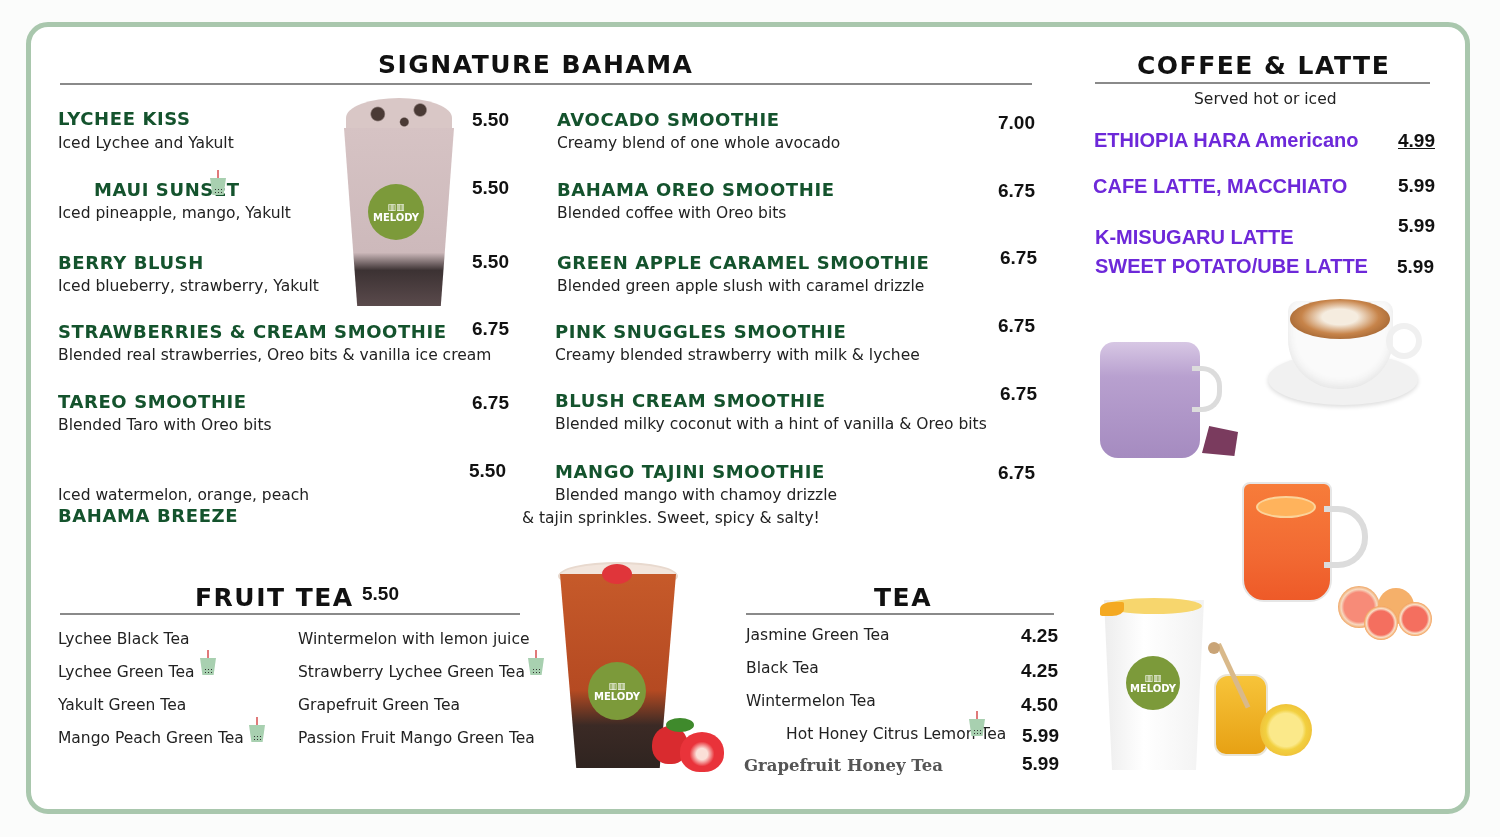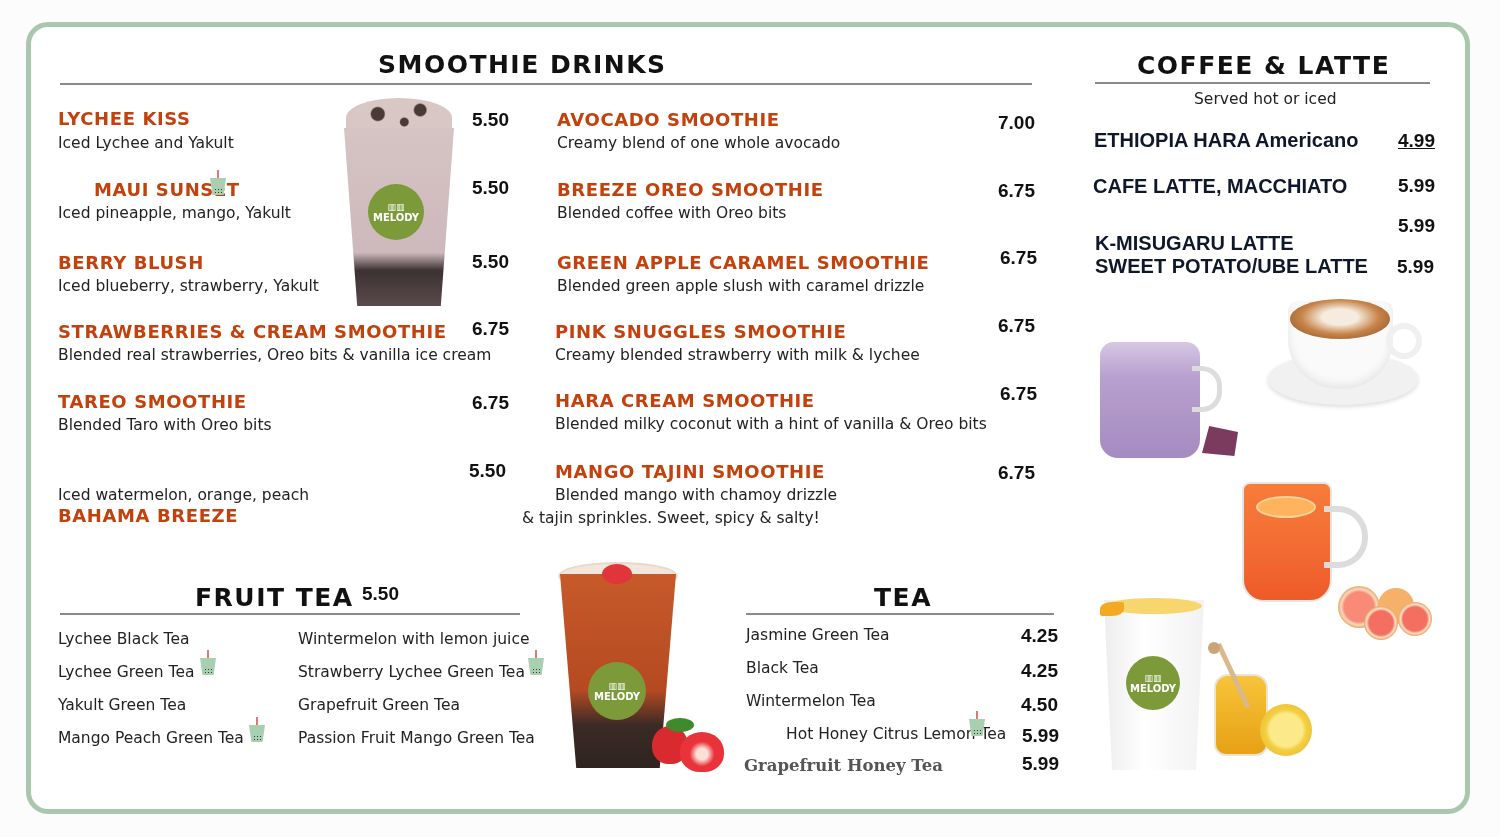--- a/index.html
+++ b/index.html
@@ -5,39 +5,39 @@
   * { box-sizing: border-box; margin: 0; padding: 0; }
   html, body { width: 1500px; height: 837px; background: #fbfcfb; overflow: hidden; }
   body { font-family: "DejaVu Sans", sans-serif; color: #111; position: relative; }
   .board {
     position: absolute; left: 26px; top: 22px; width: 1444px; height: 792px;
     border: 5px solid #a9c7ad; border-radius: 22px; background: #ffffff;
   }
   .abs { position: absolute; }
   .sec-title { font-family: "DejaVu Sans", sans-serif; font-weight: bold; font-size: 25px; letter-spacing: 1.5px; color: #111; }
   .rule { position: absolute; height: 1.5px; background: #8a8a8a; }
-  .item-name { font-family: "DejaVu Sans", sans-serif; font-weight: bold; font-size: 18px; letter-spacing: 0.6px; color: #c2410c; white-space: nowrap; }
+  .item-name { font-family: "DejaVu Sans", sans-serif; font-weight: bold; font-size: 18px; letter-spacing: 0.6px; color: #14532d; white-space: nowrap; }
   .item-desc { font-family: "DejaVu Sans", sans-serif; font-size: 15.5px; color: #222; white-space: nowrap; }
   .price { font-family: "Liberation Sans", sans-serif; font-weight: bold; font-size: 19px; color: #111; }
-  .coffee-name { font-family: "Liberation Sans", sans-serif; font-weight: bold; font-size: 20px; color: #0f172a; white-space: nowrap; }
+  .coffee-name { font-family: "Liberation Sans", sans-serif; font-weight: bold; font-size: 20px; color: #6d28d9; white-space: nowrap; }
   .tea-line { font-family: "DejaVu Sans", sans-serif; font-size: 15.5px; color: #222; white-space: nowrap; }
   .serif-line { font-family: "DejaVu Serif", serif; font-weight: bold; font-size: 16.5px; color: #555; white-space: nowrap; }
   .boba { display: inline-block; position: absolute; width: 16px; height: 26px; }
   .boba .straw { position: absolute; left: 7px; top: 0; width: 2px; height: 9px; background: #e07a7a; }
   .boba .cup { position: absolute; left: 0; top: 8px; width: 16px; height: 17px; background: #a8d0b0; clip-path: polygon(0 0, 100% 0, 85% 100%, 15% 100%); }
   .boba .pearls { position: absolute; left: 4px; top: 18px; width: 9px; height: 5px; background: radial-gradient(circle, #333 35%, transparent 40%) 0 0/3px 3px; }
   .photo { position: absolute; }
   .logo-badge { position: absolute; border-radius: 50%; background: #7c9a3a; color: #fff; font-family: "DejaVu Sans", sans-serif; font-weight: bold; display: flex; align-items: center; justify-content: center; flex-direction: column; }
 </style>
 </head>
 <body>
 
 <div class="board"></div>
 
-<div class="abs sec-title" style="left:378px; top:50px;">SMOOTHIE DRINKS</div>
+<div class="abs sec-title" style="left:378px; top:50px;">SIGNATURE BAHAMA</div>
 <div class="rule" style="left:60px; top:83px; width:972px;"></div>
 
 <div class="abs item-name" style="left:58px; top:108px;">LYCHEE KISS</div>
 <div class="abs item-desc" style="left:58px; top:134px;">Iced Lychee and Yakult</div>
 <div class="abs price" style="left:472px; top:109px;">5.50</div>
 
 <div class="abs item-name" style="left:58px; top:179px;margin-left:36px;">MAUI SUNSET</div>
 <span class="boba" style="left:210px; top:170px;">
     <span class="straw"></span>
     <span class="cup"></span>
@@ -68,50 +68,50 @@
   <div class="logo-badge" style="left:28px; top:86px; width:56px; height:56px; font-size:10px;">
     <span style="font-size:9px;">▥▥</span>
     <span>MELODY</span>
   </div>
 </div>
 
 <div class="abs item-name" style="left:557px; top:109px;">AVOCADO SMOOTHIE</div>
 <div class="abs item-desc" style="left:557px; top:134px;">Creamy blend of one whole avocado</div>
 <div class="abs price" style="left:998px; top:112px;">7.00</div>
 
-<div class="abs item-name" style="left:557px; top:179px;">BREEZE OREO SMOOTHIE</div>
+<div class="abs item-name" style="left:557px; top:179px;">BAHAMA OREO SMOOTHIE</div>
 <div class="abs item-desc" style="left:557px; top:204px;">Blended coffee with Oreo bits</div>
 <div class="abs price" style="left:998px; top:180px;">6.75</div>
 
 <div class="abs item-name" style="left:557px; top:252px;">GREEN APPLE CARAMEL SMOOTHIE</div>
 <div class="abs item-desc" style="left:557px; top:277px;">Blended green apple slush with caramel drizzle</div>
 <div class="abs price" style="left:1000px; top:247px;">6.75</div>
 
 <div class="abs item-name" style="left:555px; top:321px;">PINK SNUGGLES SMOOTHIE</div>
 <div class="abs item-desc" style="left:555px; top:346px;">Creamy blended strawberry with milk &amp; lychee</div>
 <div class="abs price" style="left:998px; top:315px;">6.75</div>
 
-<div class="abs item-name" style="left:555px; top:390px;">HARA CREAM SMOOTHIE</div>
+<div class="abs item-name" style="left:555px; top:390px;">BLUSH CREAM SMOOTHIE</div>
 <div class="abs item-desc" style="left:555px; top:415px;">Blended milky coconut with a hint of vanilla &amp; Oreo bits</div>
 <div class="abs price" style="left:1000px; top:383px;">6.75</div>
 
 <div class="abs item-name" style="left:555px; top:461px;">MANGO TAJINI SMOOTHIE</div>
 <div class="abs item-desc" style="left:555px; top:486px;">Blended mango with chamoy drizzle</div>
 <div class="abs item-desc" style="left:522px; top:509px;text-align:center;">&amp; tajin sprinkles. Sweet, spicy &amp; salty!</div>
 <div class="abs price" style="left:998px; top:462px;">6.75</div>
 
 <div class="abs sec-title" style="left:1137px; top:51px;">COFFEE &amp; LATTE</div>
 <div class="rule" style="left:1095px; top:82px; width:335px;"></div>
 <div class="abs item-desc" style="left:1194px; top:90px;">Served hot or iced</div>
 
 <div class="abs coffee-name" style="left:1094px; top:129px;">ETHIOPIA HARA Americano</div>
 <div class="abs price" style="left:1398px; top:130px;text-decoration:underline;">4.99</div>
 <div class="abs coffee-name" style="left:1093px; top:175px;">CAFE LATTE, MACCHIATO</div>
 <div class="abs price" style="left:1398px; top:175px;">5.99</div>
-<div class="abs coffee-name" style="left:1095px; top:232px;">K-MISUGARU LATTE</div>
+<div class="abs coffee-name" style="left:1095px; top:226px;">K-MISUGARU LATTE</div>
 <div class="abs price" style="left:1398px; top:215px;">5.99</div>
 <div class="abs coffee-name" style="left:1095px; top:255px;">SWEET POTATO/UBE LATTE</div>
 <div class="abs price" style="left:1397px; top:256px;">5.99</div>
 
 <div class="photo" style="left:1098px; top:338px; width:145px; height:125px;">
   <div style="position:absolute; left:2px; top:4px; width:100px; height:116px; border-radius:14px 14px 18px 18px; background:linear-gradient(#d7c7e4, #b8a0cf 30%, #a58bc0); "></div>
   <div style="position:absolute; left:94px; top:28px; width:30px; height:46px; border:5px solid #dcdcdc; border-left:none; border-radius:0 20px 20px 0;"></div>
   <div style="position:absolute; left:104px; top:88px; width:36px; height:30px; background:#7a3b5e; clip-path:polygon(20% 0, 100% 20%, 90% 100%, 0 90%);"></div>
 </div>
 

